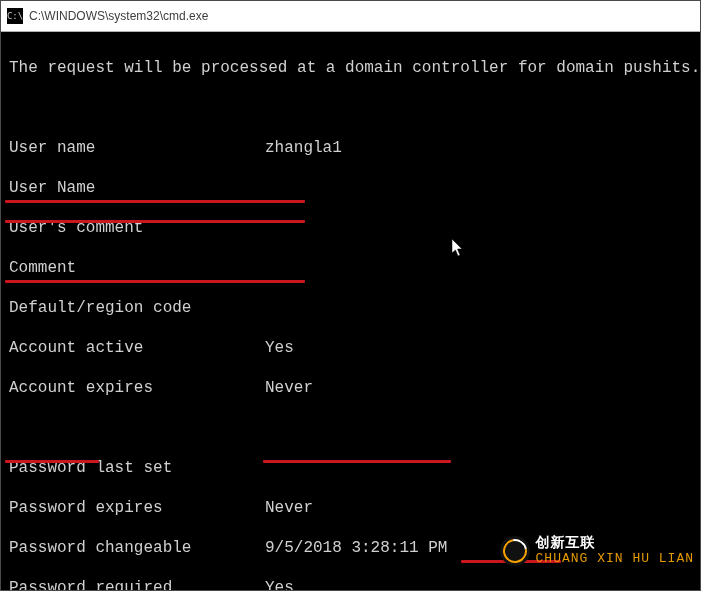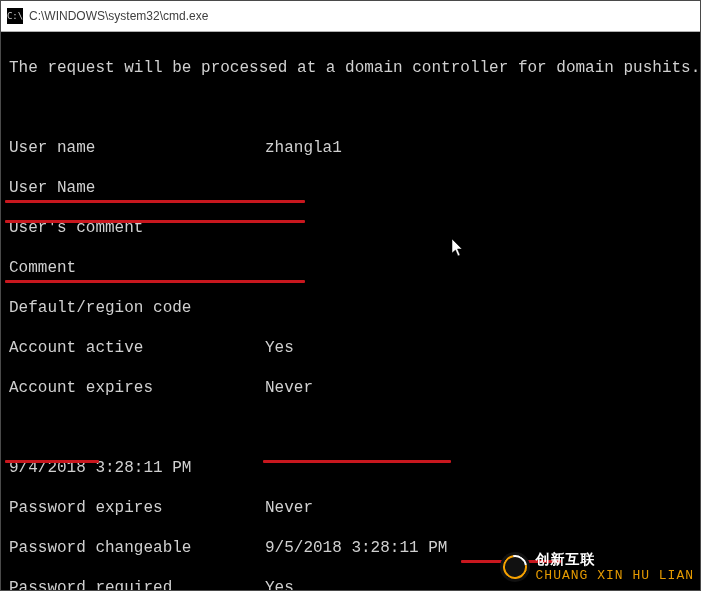--- a/index.html
+++ b/index.html
@@ -70,23 +70,22 @@
   .cursor {
     position: absolute;
     width: 14px;
     height: 20px;
     pointer-events: none;
   }
   .cursor svg { width: 14px; height: 20px; }
   .watermark {
     position: absolute;
     right: 6px;
-    bottom: 8px;
+    bottom: 24px;
     display: flex;
-    align-items: center;
     gap: 6px;
     pointer-events: none;
   }
   .wm-icon {
     width: 30px;
     height: 30px;
     border-radius: 50%;
     background: #111;
     position: relative;
   }
@@ -116,21 +115,21 @@
 <div class="row">The request will be processed at a domain controller for domain pushits.com.</div>
 <div class="row"></div>
 <div class="row kv"><span class="k">User name</span><span class="v">zhangla1</span></div>
 <div class="row kv"><span class="k">User Name</span></div>
 <div class="row kv"><span class="k">User's comment</span><span class="v"></span></div>
 <div class="row kv"><span class="k">Comment</span><span class="v"></span></div>
 <div class="row kv"><span class="k">Default/region code</span></div>
 <div class="row kv"><span class="k">Account active</span><span class="v">Yes</span></div>
 <div class="row kv"><span class="k">Account expires</span><span class="v">Never</span></div>
 <div class="row"></div>
-<div class="row kv"><span class="v">9/4/2018 3:28:11 PM</span></div>
+<div class="row kv"><span class="k">Password last set</span></div>
 <div class="row kv"><span class="k">Password expires</span><span class="v">Never</span></div>
 <div class="row kv"><span class="k">Password changeable</span><span class="v">9/5/2018 3:28:11 PM</span></div>
 <div class="row kv"><span class="k">Password required</span><span class="v">Yes</span></div>
 
 
 
 
 
 
 

